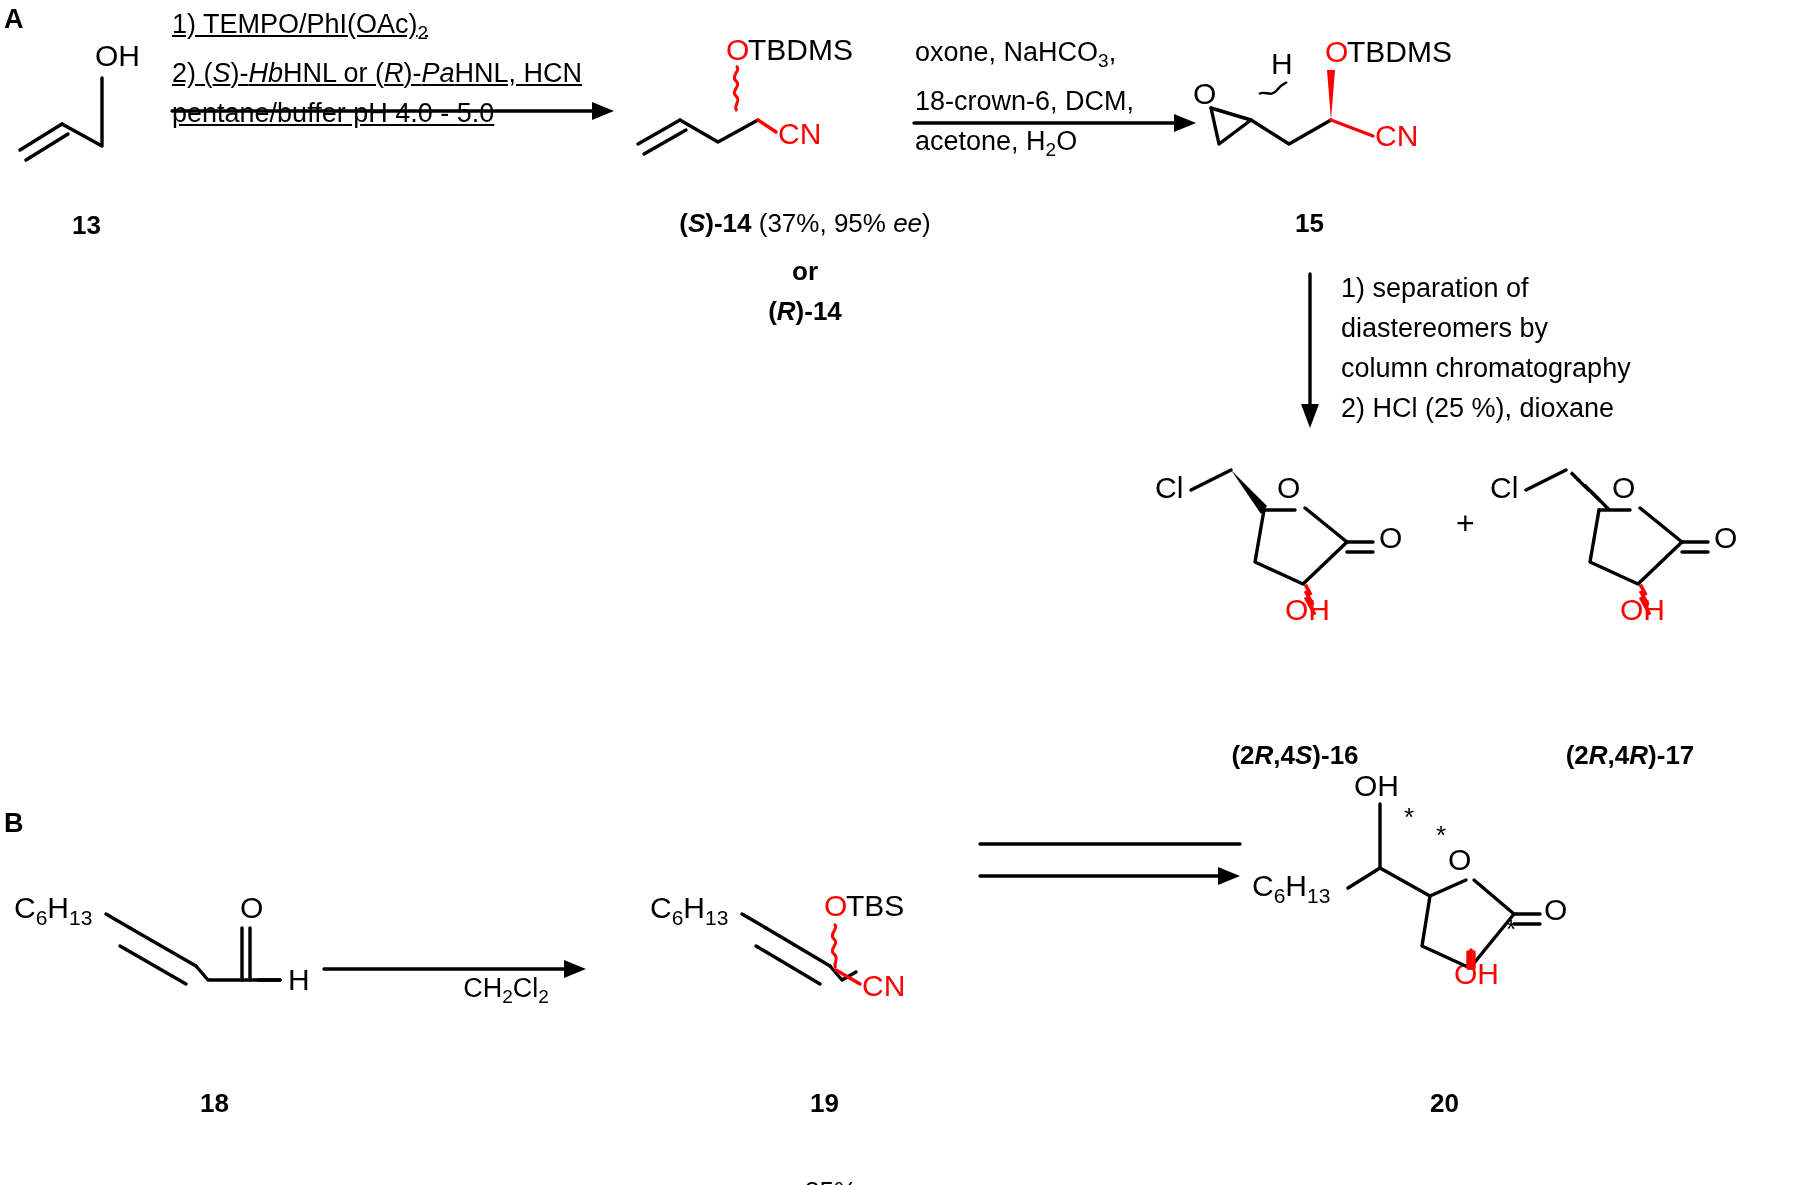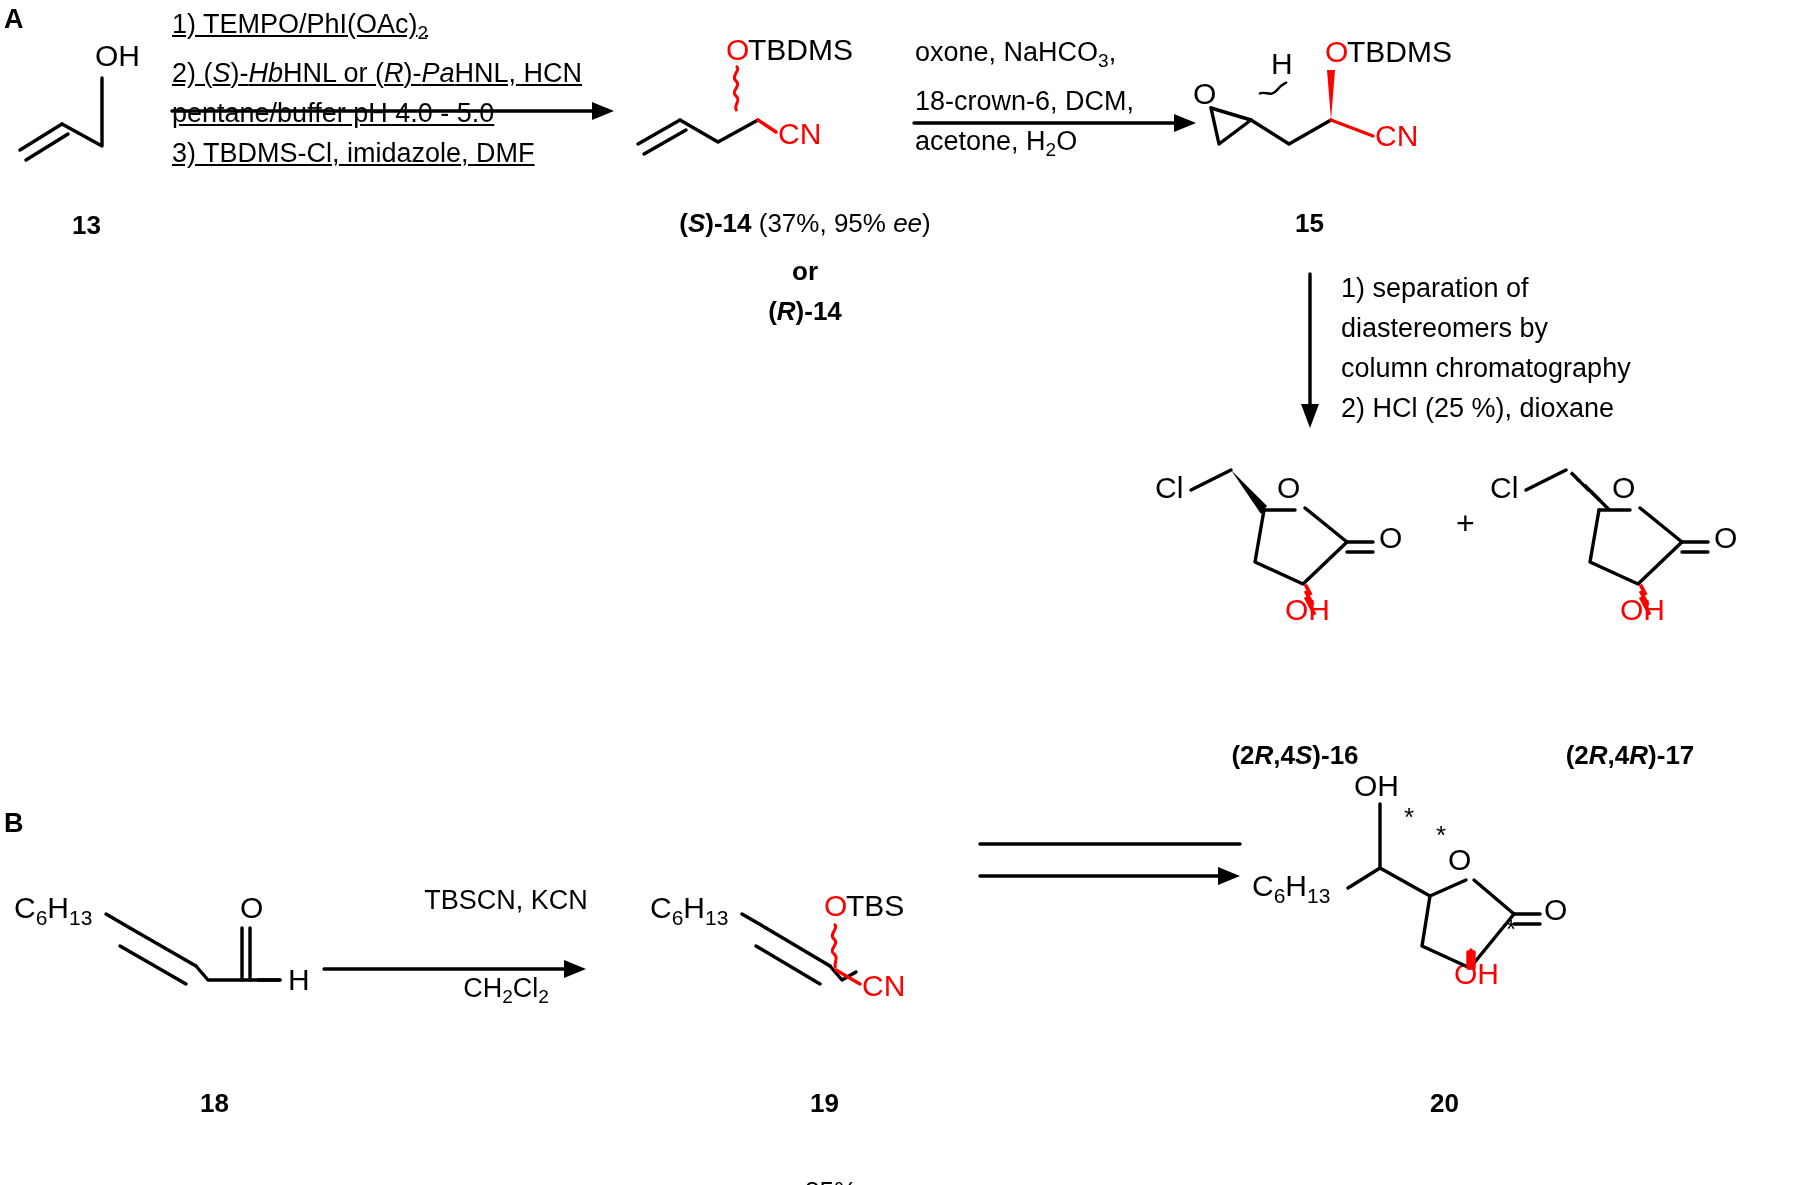--- a/index.html
+++ b/index.html
@@ -36,21 +36,20 @@
   <path class="blk" d="M16,122 L58,96"></path>
   <path class="blk" d="M52,86 L92,108 L92,40"></path>
 </svg>
 </div>
 <div class="abs cmpd-label" style="left:72px;top:210px;">13</div>
 
 <div class="abs" style="left:172px;top:4px;width:450px;text-decoration:underline;">
   <div class="cond">1) TEMPO/PhI(OAc)<sub style="font-size:19px">2</sub></div>
   <div class="cond">2) (<i>S</i>)-<i>Hb</i>HNL or (<i>R</i>)-<i>Pa</i>HNL, HCN</div>
   <div class="cond">pentane/buffer pH 4.0 - 5.0</div>
-  <div class="cond">3) TBDMS-Cl, imidazole, DMF</div>
 </div>
 <div class="abs" style="left:168px;top:100px;">
 <svg width="450" height="22" viewBox="0 0 450 22">
   <path class="blk" d="M4,11 L432,11"></path>
   <path class="blkf" d="M446,11 L424,2 L424,20 Z"></path>
 </svg>
 </div>
 
 <div class="abs" style="left:630px;top:32px;">
 <svg width="240" height="130" viewBox="0 0 240 130">
@@ -181,21 +180,20 @@
   <path class="blk" d="M106,66 L172,104"></path>
   <path class="blk" d="M182,86 L194,100 L236,100 L236,48"></path>
   <path class="blk" d="M244,100 L266,100"></path>
   <path class="blk" d="M228,48 L228,100"></path>
   <path class="blk" d="M236,100 L266,100"></path>
 </svg>
 </div>
 <div class="abs cmpd-label" style="left:152px;top:1088px;margin-left:48px;">18</div>
 
 <div class="abs" style="left:376px;top:880px;width:260px;text-align:center;">
-  <div class="cond">TBSCN, KCN</div>
 </div>
 <div class="abs" style="left:320px;top:958px;">
 <svg width="270" height="22" viewBox="0 0 270 22">
   <path class="blk" d="M4,11 L252,11"></path>
   <path class="blkf" d="M266,11 L244,2 L244,20 Z"></path>
 </svg>
 </div>
 <div class="abs cond" style="left:376px;top:968px;width:260px;text-align:center;">CH<sub style="font-size:19px">2</sub>Cl<sub style="font-size:19px">2</sub></div>
 
 <div class="abs" style="left:650px;top:880px;">

